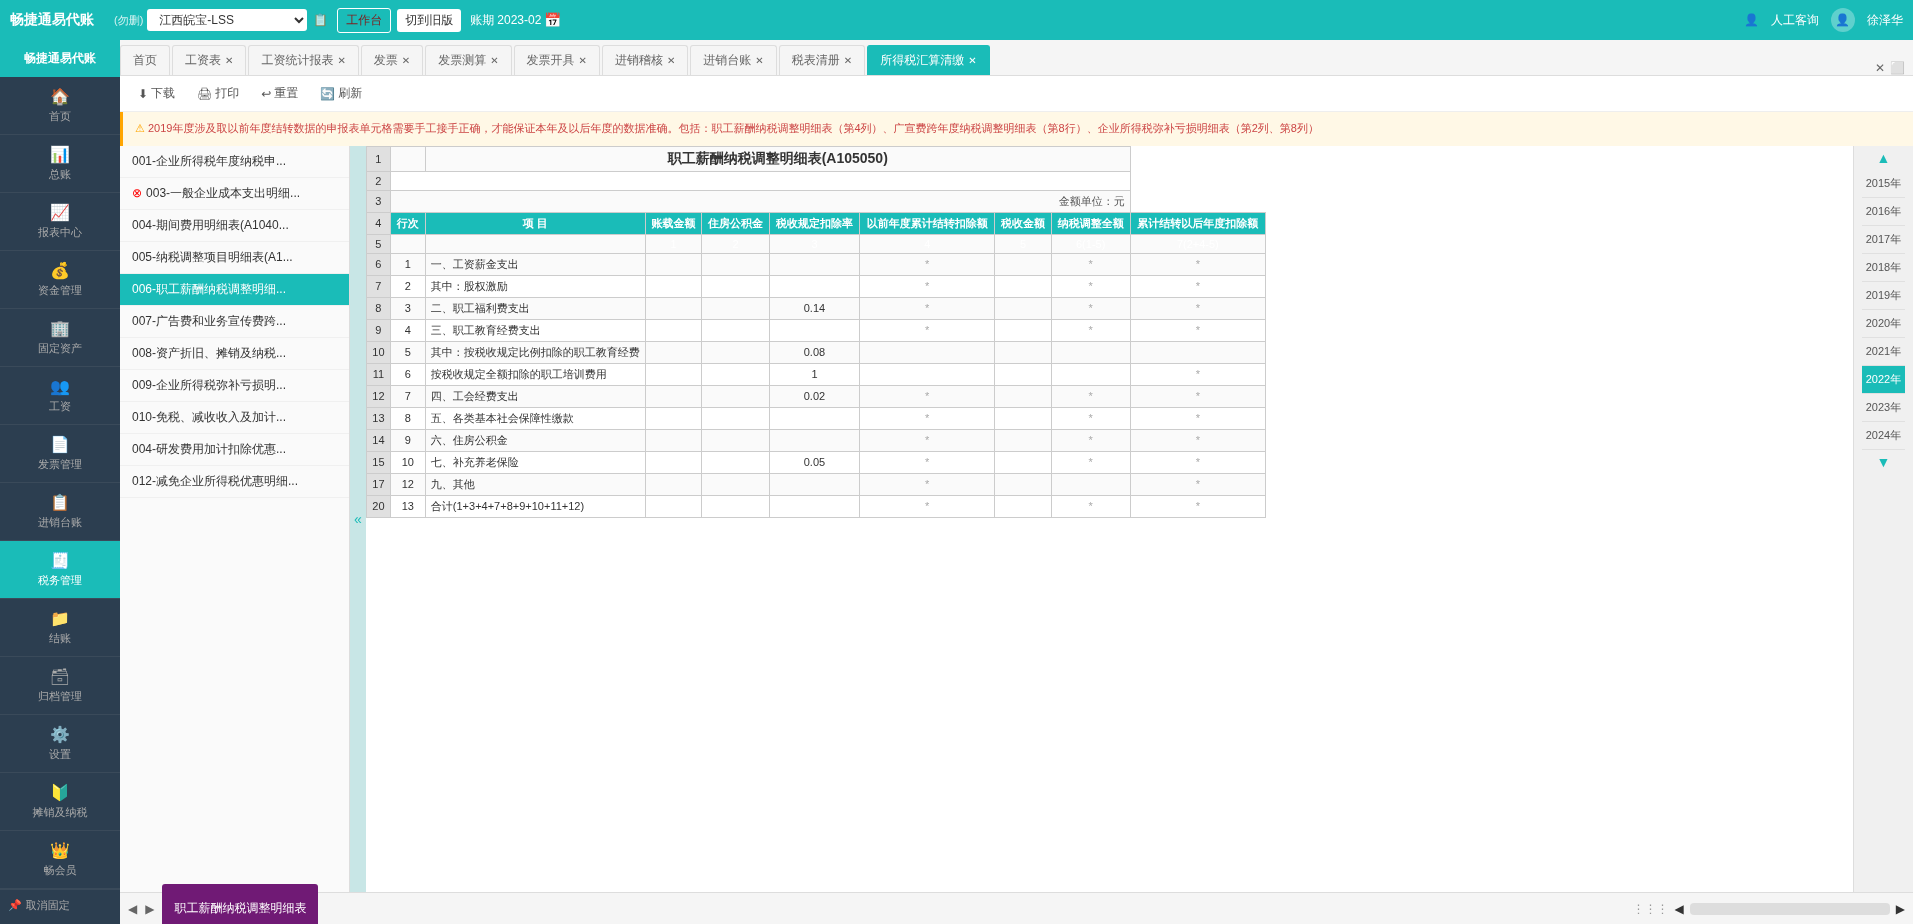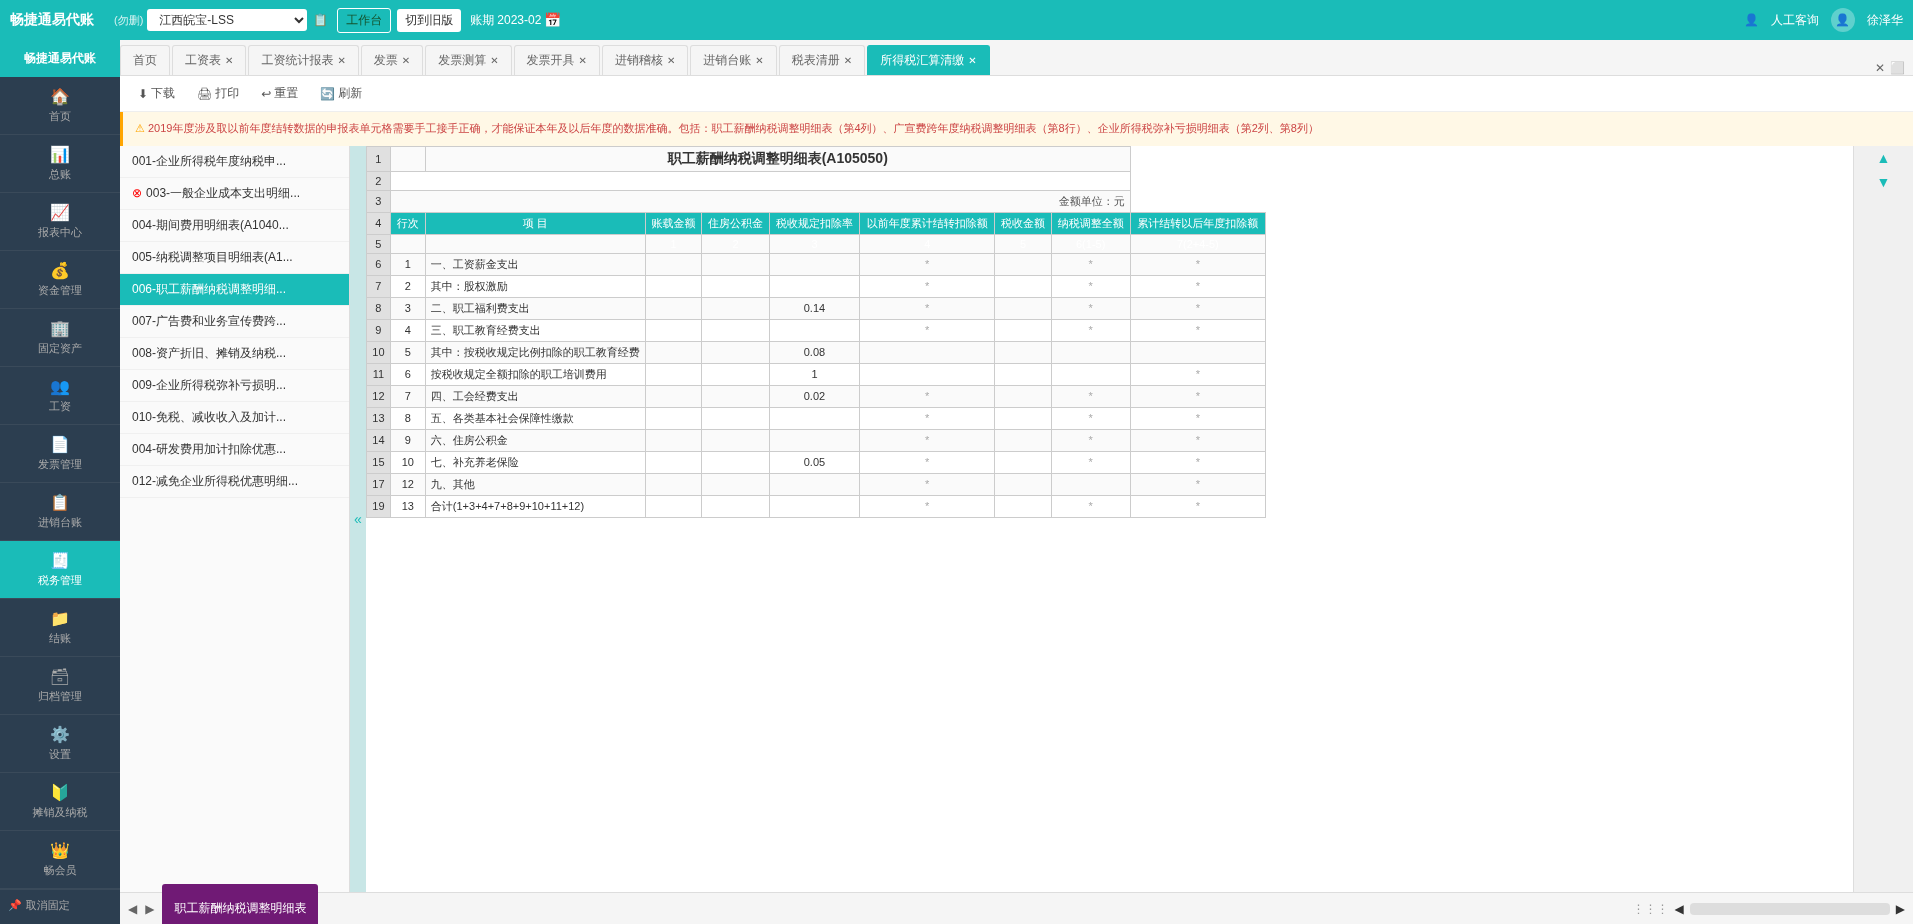--- a/index.html
+++ b/index.html
@@ -11,21 +11,21 @@
     .main-area { display: flex; flex: 1; overflow: hidden; }
     .sidebar { width: 120px; background: #2c3e50; flex-shrink: 0; display: flex; flex-direction: column; }
     .content-area { flex: 1; display: flex; flex-direction: column; overflow: hidden; }
     .tab-bar { height: 36px; background: #f5f5f5; display: flex; align-items: flex-end; border-bottom: 1px solid #ddd; flex-shrink: 0; }
     .main-content { flex: 1; overflow: hidden; display: flex; flex-direction: column; background: #fff; }
 
     
     .logo { font-size: 14px; font-weight: bold; margin-right: 20px; color: white; }
     .company-select { background: white; border: none; border-radius: 3px; padding: 3px 8px; font-size: 12px; color: #333; width: 160px; }
     .top-btn { background: white; border: none; border-radius: 3px; padding: 3px 8px; margin: 0 3px; font-size: 12px; cursor: pointer; color: #333; }
-    .top-btn.active { background: #1abcb8; color: #14532d; border: 1px solid white; }
+    .top-btn.active { background: #1abcb8; color: #7f1d1d; border: 1px solid white; }
     .top-right { margin-left: auto; display: flex; align-items: center; color: white; font-size: 12px; gap: 12px; }
     .period-label { font-size: 12px; color: white; margin-left: 6px; }
 
     
     .sidebar-logo { padding: 10px; text-align: center; background: #1abcb8; color: white; font-size: 12px; font-weight: bold; }
     .sidebar-item { display: flex; flex-direction: column; align-items: center; padding: 10px 5px; color: #aaa; cursor: pointer; font-size: 11px; gap: 3px; border-bottom: 1px solid #3a4a5a; }
     .sidebar-item:hover, .sidebar-item.active { background: #1abcb8; color: white; }
     .sidebar-item-icon { font-size: 16px; }
 
     
@@ -51,21 +51,21 @@
     .spreadsheet-area { flex: 1; display: flex; overflow: hidden; }
     .spreadsheet-content { flex: 1; overflow: auto; }
     .year-nav { width: 60px; background: #f0f0f0; display: flex; flex-direction: column; align-items: center; overflow-y: auto; border-left: 1px solid #ddd; }
     .year-nav-item { padding: 6px 4px; font-size: 11px; cursor: pointer; text-align: center; color: #555; border-bottom: 1px solid #e0e0e0; width: 100%; text-align: center; }
     .year-nav-item.active { background: #1abcb8; color: white; }
     .year-nav-arrow { padding: 4px; cursor: pointer; text-align: center; color: #1abcb8; font-size: 14px; }
 
     
     .spreadsheet-table { border-collapse: collapse; font-size: 11px; min-width: 900px; }
     .spreadsheet-table th, .spreadsheet-table td { border: 1px solid #ccc; padding: 3px 5px; white-space: nowrap; }
-    .spreadsheet-table .header-row { background: #1abcb8; color: white; text-align: center; }
+    .spreadsheet-table .header-row { background: #1abcb8; color: white; text-align: center; font-weight: bold; }
     .spreadsheet-table .subheader-row { background: #1abcb8; color: white; text-align: center; }
     .spreadsheet-table td.data-cell { text-align: center; }
     .spreadsheet-table tr:nth-child(odd) td:not(.header-row):not(.col-label):not(.row-num) { background: #fafafa; }
     .spreadsheet-table .title-cell { text-align: center; font-size: 14px; font-weight: bold; }
     .spreadsheet-table .unit-cell { text-align: right; font-size: 11px; color: #555; }
     .row-number-col { background: #e0e0e0 !important; text-align: center; }
 
     
     .bottom-bar { height: 32px; background: #f5f5f5; border-top: 1px solid #ddd; display: flex; align-items: center; padding: 0 8px; gap: 8px; flex-shrink: 0; }
     .bottom-tab { padding: 16px 12px; background: #701a75; color: white; font-size: 12px; border-radius: 3px 3px 0 0; cursor: pointer; }
@@ -428,37 +428,49 @@
     <td>九、其他</td>
     <td class="data-cell"></td>
     <td class="data-cell"></td>
     <td class="data-cell"></td>
     <td class="data-cell" style="color:#aaa;">*</td>
     <td class="data-cell"></td>
     <td class="data-cell" style="color:#aaa;"></td>
     <td class="data-cell" style="color:#aaa;">*</td>
   </tr>
                     <tr>
-    <td class="row-number-col">19</td>
+    <td class="row-number-col">20</td>
     <td class="data-cell" style="text-align:center;">13</td>
     <td>合计(1+3+4+7+8+9+10+11+12)</td>
     <td class="data-cell"></td>
     <td class="data-cell"></td>
     <td class="data-cell"></td>
     <td class="data-cell" style="color:#aaa;">*</td>
     <td class="data-cell"></td>
     <td class="data-cell" style="color:#aaa;">*</td>
     <td class="data-cell" style="color:#aaa;">*</td>
   </tr>
                   </tbody>
               </table>
             </div>
 
             <div class="year-nav">
               <div class="year-nav-arrow">▲</div>
+              <div id="year-nav-items">
+                  <div class="year-nav-item">2015年</div>
+                  <div class="year-nav-item">2016年</div>
+                  <div class="year-nav-item">2017年</div>
+                  <div class="year-nav-item">2018年</div>
+                  <div class="year-nav-item">2019年</div>
+                  <div class="year-nav-item">2020年</div>
+                  <div class="year-nav-item">2021年</div>
+                  <div class="year-nav-item active">2022年</div>
+                  <div class="year-nav-item">2023年</div>
+                  <div class="year-nav-item">2024年</div>
+                </div>
               <div class="year-nav-arrow">▼</div>
             </div>
           </div>
         </div>
 
         <div class="bottom-bar">
           <span style="cursor:pointer;color:#666;">◀</span>
           <span style="cursor:pointer;color:#666;">▶</span>
           <div class="bottom-tab">职工薪酬纳税调整明细表</div>
           <div style="margin-left:auto;display:flex;gap:6px;align-items:center;">

